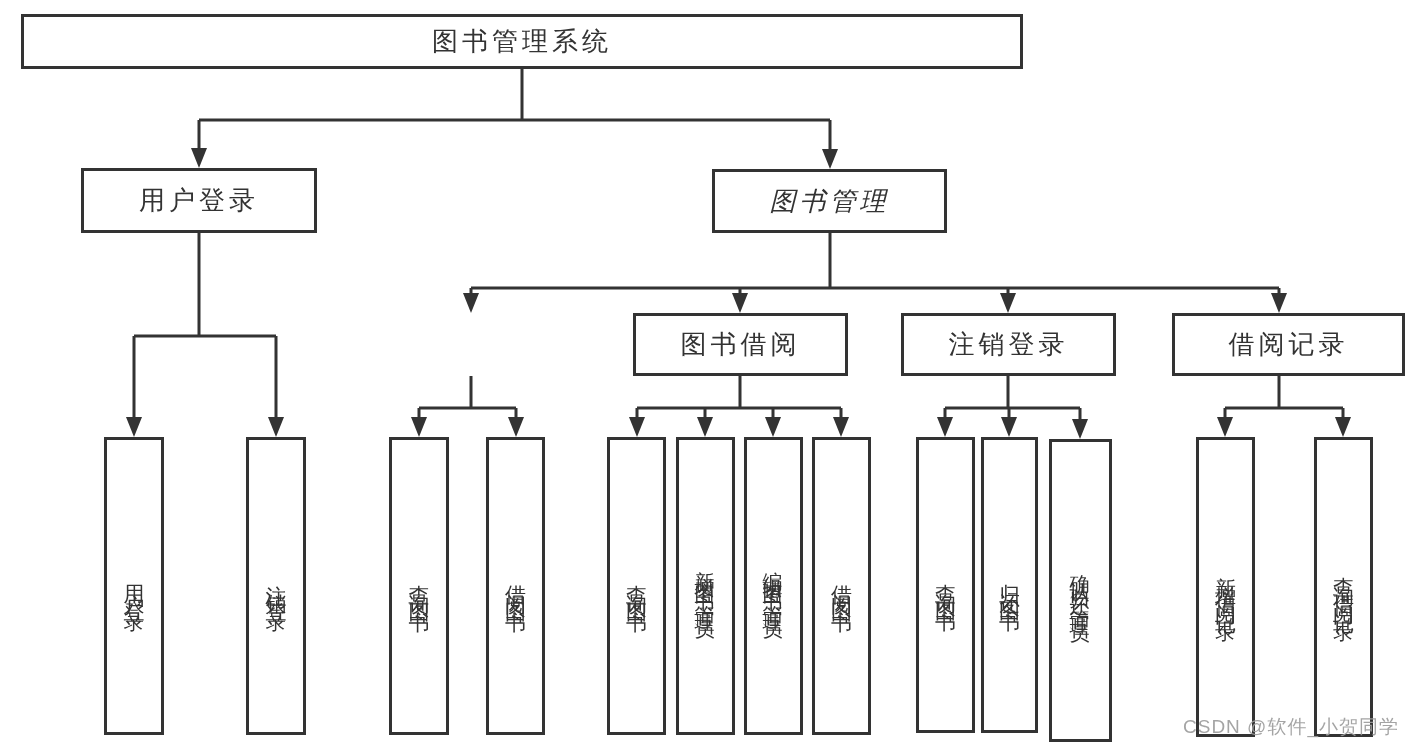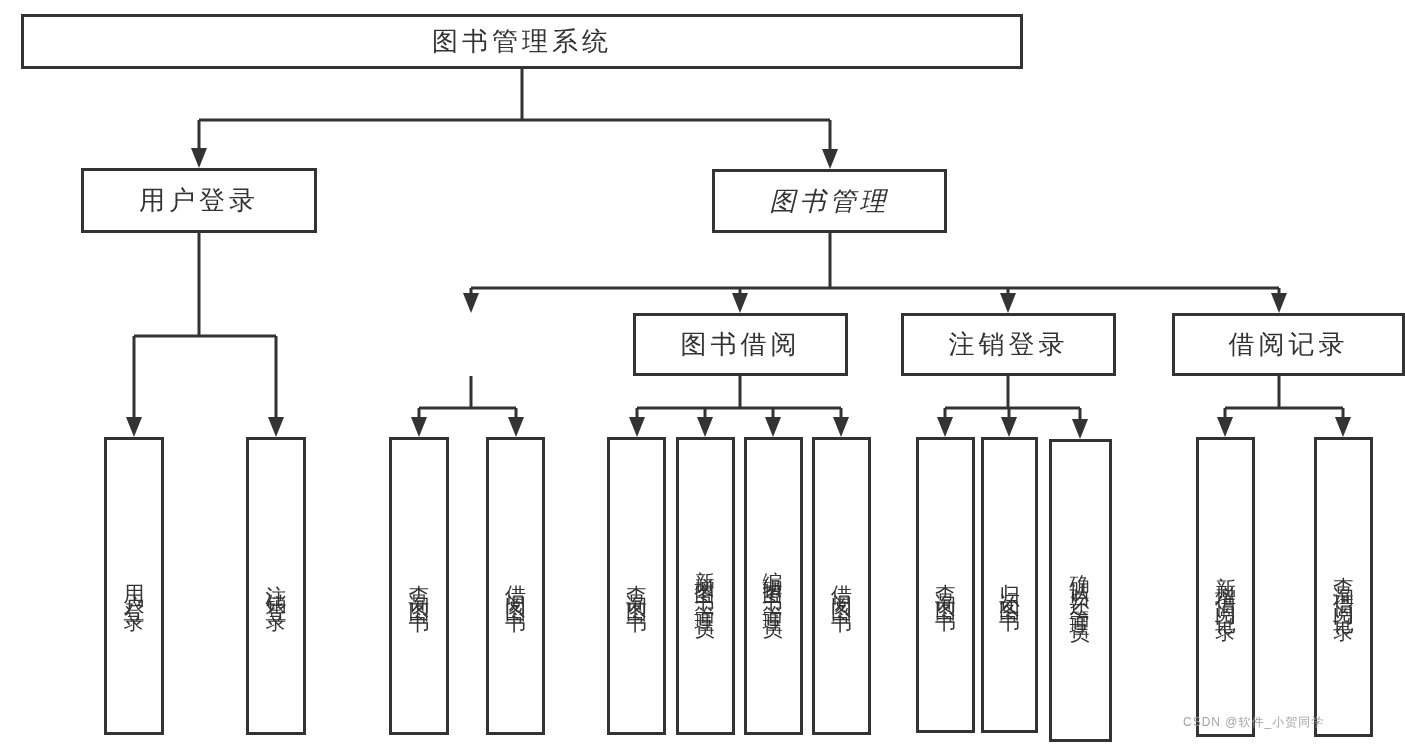--- a/index.html
+++ b/index.html
@@ -49,21 +49,21 @@
     font-size: 21px;
     letter-spacing: 9px;
     z-index: 2;
     overflow: hidden;
   }
   .leaf.long { letter-spacing: 7px; font-size: 20px; }
   #watermark {
     position: absolute;
     left: 1183px;
     top: 714px;
-    font-size: 12px;
+    font-size: 19px;
     color: #9d9d9d;
     opacity: 0.92;
     letter-spacing: 1px;
     z-index: 5;
     white-space: nowrap;
   }
   
   #n-root  { left: 21px;   top: 14px;  width: 1002px; height: 55px; }
   
   #n-login { left: 81px;   top: 168px; width: 236px;  height: 65px; }

